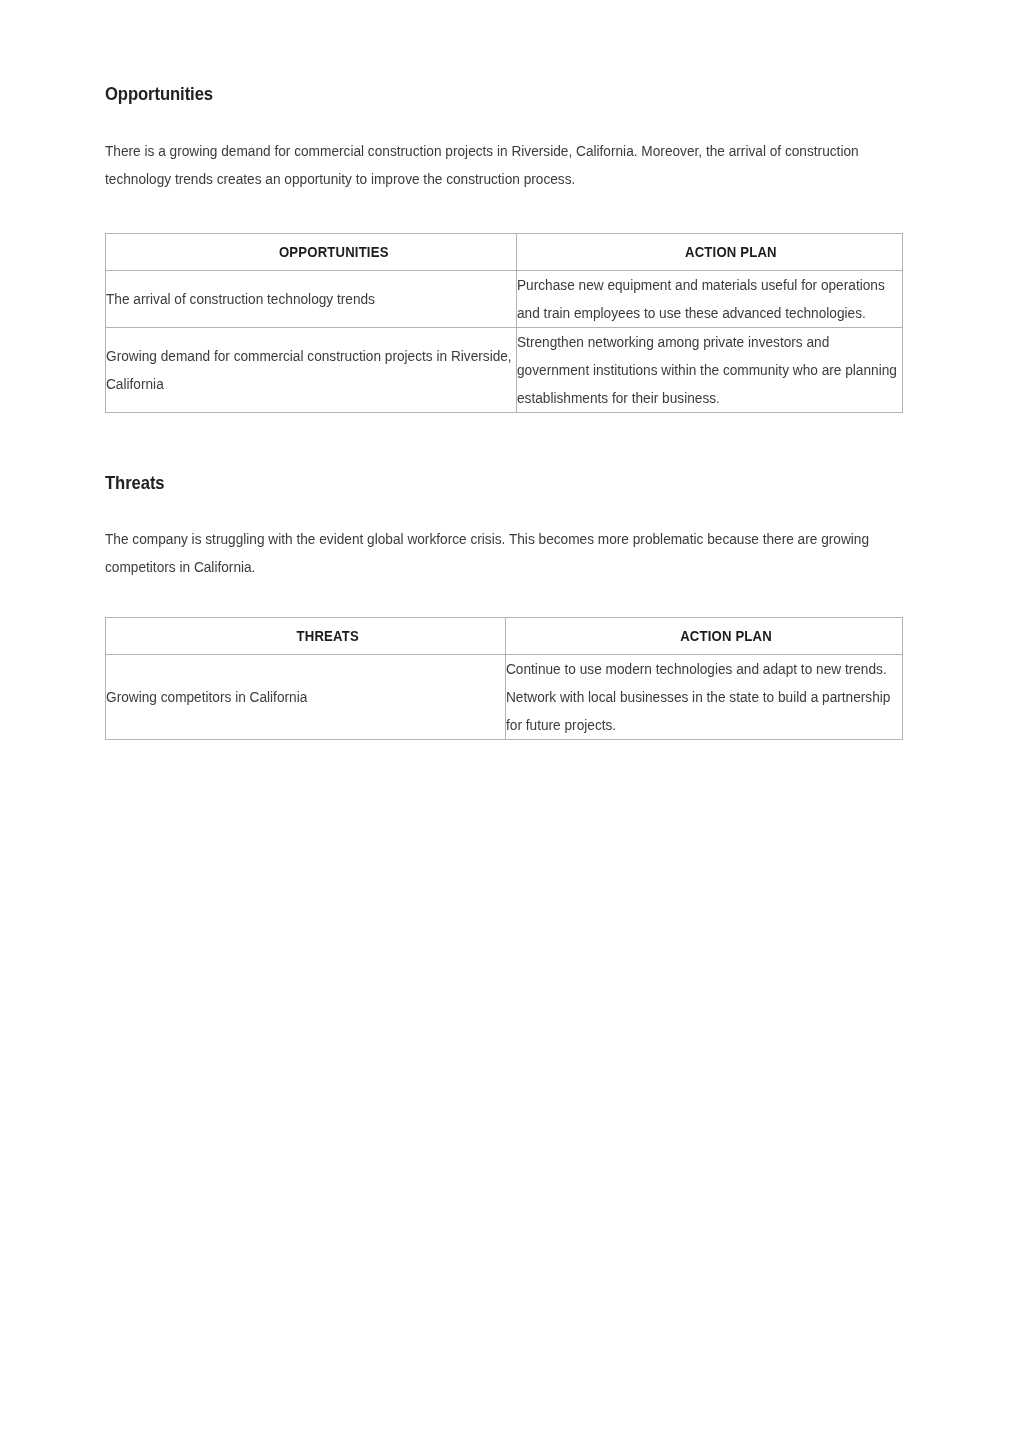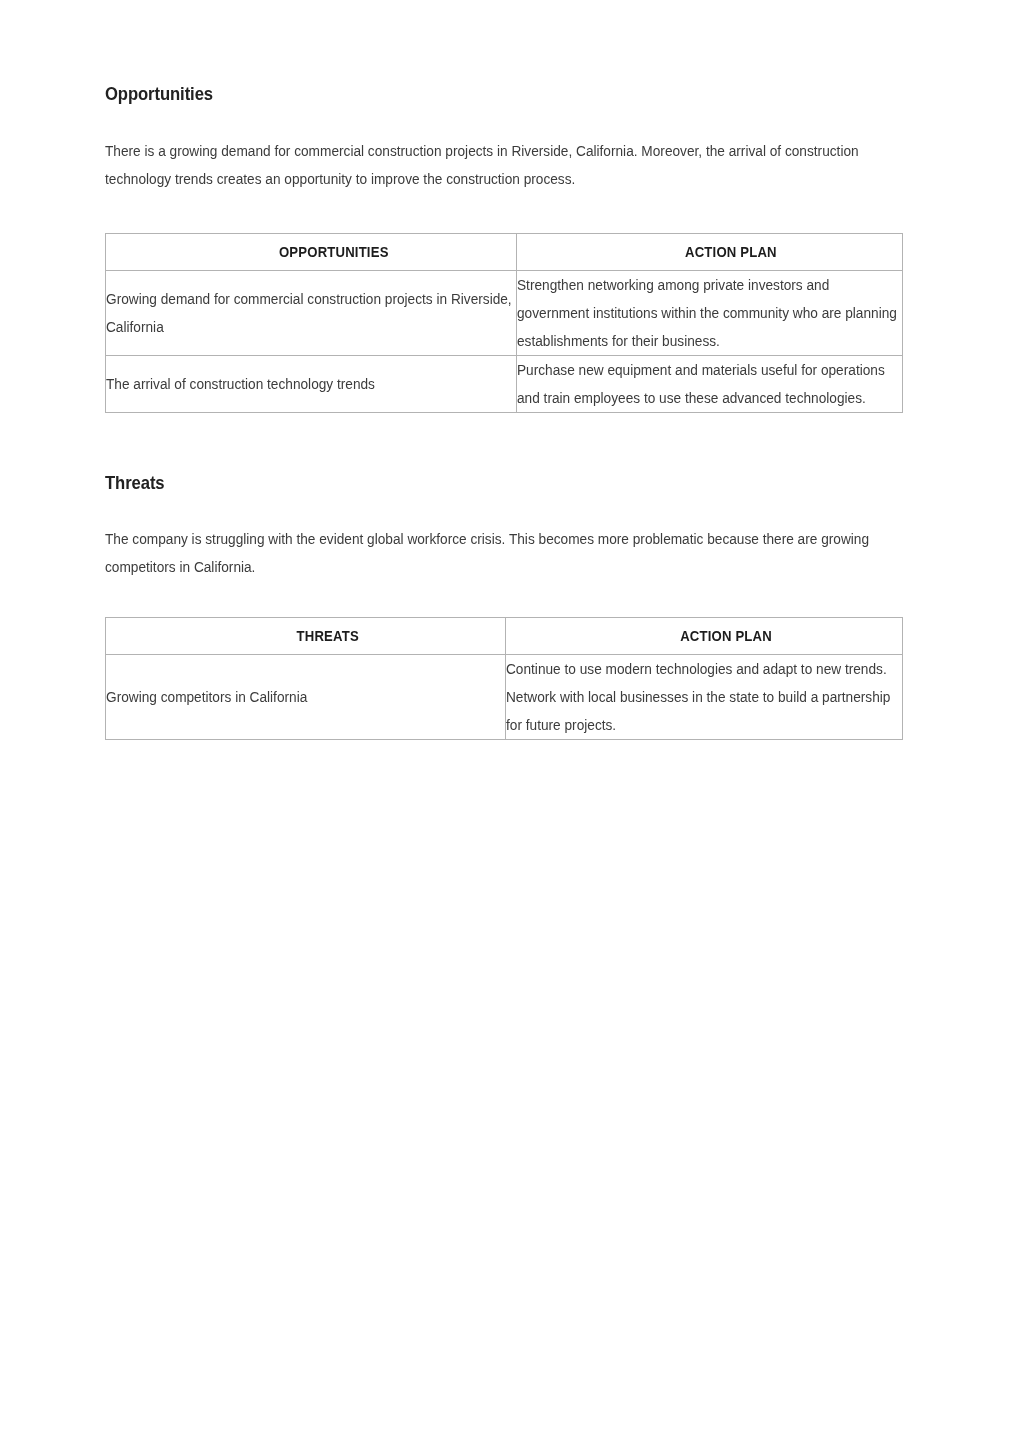--- a/index.html
+++ b/index.html
@@ -145,32 +145,32 @@
               <div class="cell-inner center">OPPORTUNITIES</div>
             </th>
             <th class="col-head">
               <div class="cell-inner center">ACTION PLAN</div>
             </th>
           </tr>
         </thead>
         <tbody>
           <tr>
             <td class="body-cell">
+              <div class="cell-inner">The arrival of construction technology trends</div>
+            </td>
+            <td class="body-cell">
+              <div class="cell-inner">Purchase new equipment and materials useful for operations and train employees to use these advanced technologies.</div>
+            </td>
+          </tr>
+          <tr>
+            <td class="body-cell">
               <div class="cell-inner">Growing demand for commercial construction projects in Riverside, California</div>
             </td>
             <td class="body-cell">
               <div class="cell-inner">Strengthen networking among private investors and government institutions within the community who are planning establishments for their business.</div>
-            </td>
-          </tr>
-          <tr>
-            <td class="body-cell">
-              <div class="cell-inner">The arrival of construction technology trends</div>
-            </td>
-            <td class="body-cell">
-              <div class="cell-inner">Purchase new equipment and materials useful for operations and train employees to use these advanced technologies.</div>
             </td>
           </tr>
         </tbody>
       </table>
     </div>
 
     <div class="gap-table-to-next"></div>
 
     <div>
 

